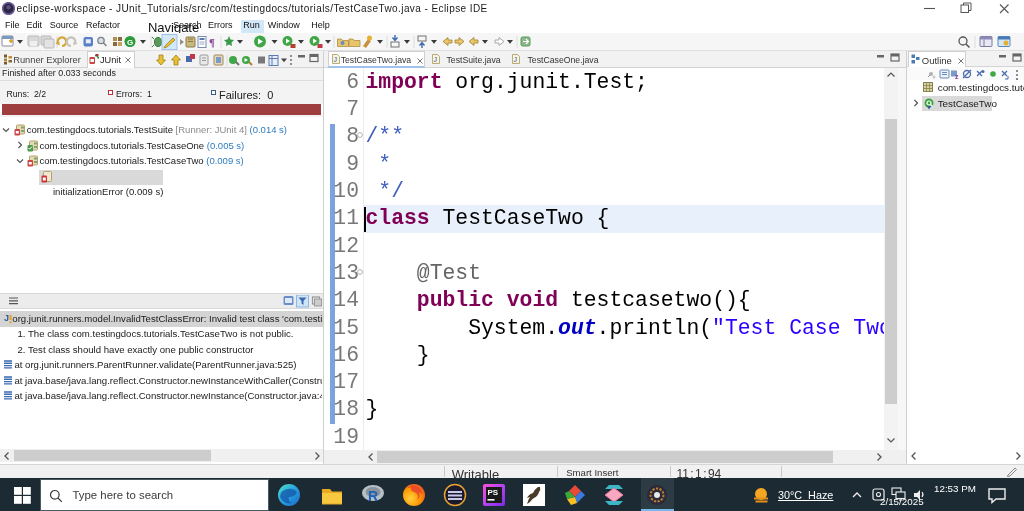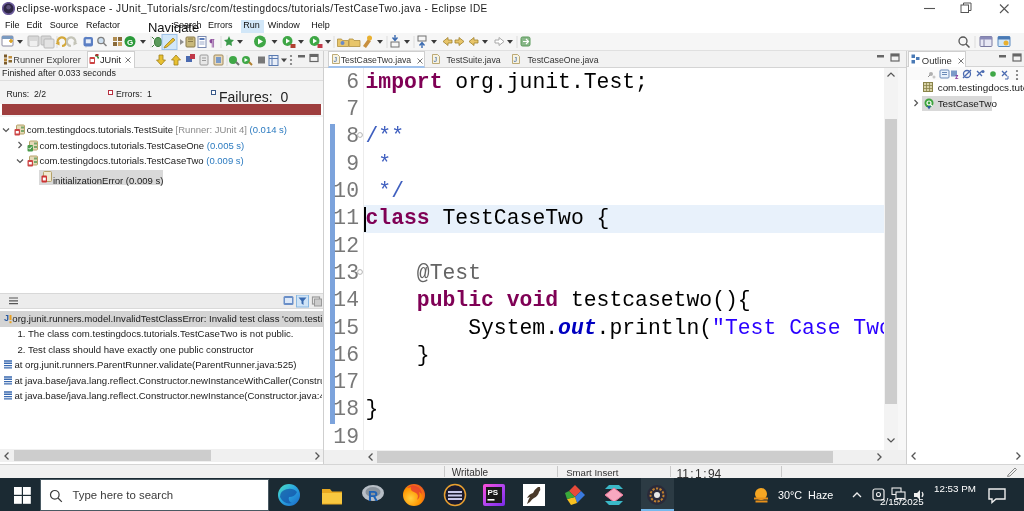--- a/index.html
+++ b/index.html
@@ -176,21 +176,21 @@
 
 <div class="a" style="left:0;top:68px;width:323px;height:12px;background:#f3f3f3;"></div>
 <div class="t" style="left:2px;top:67.5px;font-size:8.9px;color:#222;">Finished after 0.033 seconds</div>
 <div class="a" style="left:0;top:80px;width:323px;height:1px;background:#dedede;"></div>
 
 <div class="a" style="left:0;top:81px;width:323px;height:23px;background:#f3f3f3;"></div>
 <div class="t" style="left:6.5px;top:89px;font-size:8.7px;color:#222;">Runs:&nbsp;&nbsp;2/2</div>
 <div class="a" style="left:108px;top:90px;width:3.4px;height:3.4px;border:1.6px solid #b73040;background:#fff;"></div>
 <div class="t" style="left:116px;top:89px;font-size:8.7px;color:#222;">Errors:&nbsp;&nbsp;1</div>
 <div class="a" style="left:211px;top:90px;width:3.4px;height:3.4px;border:1.6px solid #3a5a8a;background:#fff;"></div>
-<div class="t" style="left:219px;top:89px;font-size:14px;color:#222;">Failures:&nbsp;&nbsp;0</div>
+<div class="t" style="left:219px;top:89px;font-size:11px;color:#222;">Failures:&nbsp;&nbsp;0</div>
 
 <div class="a" style="left:2px;top:104px;width:319px;height:11px;background:#9e3e3e;"></div>
 <div class="a" style="left:0;top:115px;width:323px;height:2px;background:#f3f3f3;"></div>
 
 <div class="a" style="left:0;top:117px;width:323px;height:176px;background:#fff;"></div>
 <svg class="a" style="left:2px;top:127px" width="8" height="6" viewBox="0 0 8 6">
     <path d="M1 1.5 L4 4.5 L7 1.5" stroke="#555" stroke-width="1.2" fill="none"></path>
   </svg>
 <svg class="a" style="left:14px;top:124px" width="11" height="12" viewBox="0 0 11 12">
   <rect x="2.5" y="1" width="8" height="9" rx="1" fill="#e6d9b8" stroke="#b5a269" stroke-width="1"></rect>
@@ -221,21 +221,21 @@
   <rect x="7" y="2.5" width="3" height="2" fill="#7aa86a"></rect>
     <rect x="7" y="6" width="3" height="2" fill="#7aa86a"></rect>
 </svg>
 <div class="t" style="left:39.4px;top:155px;font-size:9.5px;color:#1a1a1a;">com.testingdocs.tutorials.TestCaseTwo <span style="color:#2c7bc0">(0.009 s)</span></div>
 <div class="a" style="left:39.4px;top:169.5px;width:124px;height:15.5px;background:#d9d9d9;"></div>
 <svg class="a" style="left:40.6px;top:171px" width="11" height="12" viewBox="0 0 11 12">
   <rect x="2.5" y="0.5" width="8" height="10" rx="1" fill="#efe9d2" stroke="#b5a269" stroke-width="1"></rect>
   <rect x="0.5" y="4.5" width="5.5" height="7" rx="1" fill="#cc3333"></rect>
     <rect x="1.8" y="6.5" width="3" height="3" fill="#fff"></rect>
 </svg>
-<div class="t" style="left:53px;top:175px;font-size:9.5px;color:#1a1a1a;">initializationError (0.009 s)</div>
+<div class="t" style="left:53px;top:186px;font-size:9.5px;color:#1a1a1a;">initializationError (0.009 s)</div>
 
 <div class="a" style="left:0;top:293px;width:323px;height:16px;background:#ececec;border-top:1px solid #d8d8d8;border-bottom:1px solid #dadada;box-sizing:border-box;"></div>
 <svg class="a" style="left:9px;top:297px" width="9" height="8" viewBox="0 0 9 8">
     <path d="M0 1 h9 M0 3.8 h9 M0 6.6 h9" stroke="#555" stroke-width="1.2"></path>
   </svg>
 <div class="t" style="left:20px;top:313px;font-size:9.4px;color:#333;margin-left:34px;">Failure Trace</div>
 <svg class="a" style="left:283px;top:295px" width="40" height="13" viewBox="0 0 40 13">
   <rect x="0.5" y="1" width="10" height="9" rx="1.5" fill="#6a8fc8"></rect>
     <rect x="2" y="3" width="7" height="5" fill="#dce8f8"></rect>
   <rect x="13.5" y="0" width="12" height="12" fill="#cfe4f7" stroke="#89b8e2" stroke-width="1"></rect>
@@ -423,21 +423,21 @@
 </svg>
 <div class="t" style="left:937.7px;top:97.5px;font-size:9.9px;color:#1a1a1a;">TestCaseTwo</div>
 <svg class="a" style="left:910px;top:452px" width="8" height="8" viewBox="0 0 8 8">
     <path d="M5.5 0.5 L2 4 L5.5 7.5" stroke="#555" stroke-width="1.3" fill="none"></path>
   </svg>
 <svg class="a" style="left:1014px;top:452px" width="8" height="8" viewBox="0 0 8 8">
     <path d="M2.5 0.5 L6 4 L2.5 7.5" stroke="#555" stroke-width="1.3" fill="none"></path>
   </svg>
 
 <div class="a" style="left:0;top:464px;width:1024px;height:15px;background:#f1f1f1;border-top:1px solid #d5d5d5;box-sizing:border-box;"></div>
-<div class="t" style="left:451.7px;top:466.5px;font-size:10px;color:#333;">Writable</div>
+<div class="t" style="left:451.7px;top:466.5px;font-size:13px;color:#333;">Writable</div>
 <div class="t" style="left:566.2px;top:466.5px;font-size:9.6px;color:#333;">Smart Insert</div>
 <div class="t" style="left:676.6px;top:466.5px;font-size:12px;color:#333;word-spacing:-1.6px;letter-spacing:-0.15px;">11 : 1 : 94</div>
 <div class="a" style="left:444px;top:466px;width:1px;height:11px;background:#c9c9c9;"></div>
 <div class="a" style="left:557px;top:466px;width:1px;height:11px;background:#c9c9c9;"></div>
 <div class="a" style="left:670px;top:466px;width:1px;height:11px;background:#c9c9c9;"></div>
 <div class="a" style="left:781px;top:466px;width:1px;height:11px;background:#c9c9c9;"></div>
 <svg class="a" style="left:1006px;top:466px" width="12" height="11" viewBox="0 0 12 11">
     <path d="M2 9 L9 2 l1.5 1.5 L4 10 l-2.5 0.5 z" fill="none" stroke="#888" stroke-width="1"></path>
   </svg>
 
@@ -514,21 +514,21 @@
 <svg class="a" style="left:646px;top:484px" width="22" height="22" viewBox="0 0 22 22">
   <circle cx="11" cy="11" r="10" fill="#2a2a3a"></circle>
   <circle cx="11" cy="11" r="6.5" fill="none" stroke="#c08030" stroke-width="2" stroke-dasharray="2.2 1.4"></circle>
   <circle cx="11" cy="11" r="3" fill="#e8e8e8"></circle>
 </svg>
 
 <svg class="a" style="left:752px;top:486px" width="19" height="19" viewBox="0 0 19 19">
   <circle cx="9" cy="8" r="6" fill="#f5a623"></circle>
   <path d="M2 12.5 h14 M3.5 15.5 h12" stroke="#e8901a" stroke-width="1.8"></path>
 </svg>
-<div class="t" style="left:778px;top:489px;font-size:10.8px;color:#fff;">30°C&nbsp; Haze</div>
+<div class="t" style="left:778px;top:489px;font-size:10.8px;color:#fff;text-decoration:underline;">30°C&nbsp; Haze</div>
 
 <svg class="a" style="left:851px;top:489px" width="12" height="12" viewBox="0 0 12 12">
     <path d="M2 8 L6 4 L10 8" stroke="#eee" stroke-width="1.3" fill="none"></path>
   </svg>
 <svg class="a" style="left:872px;top:488px" width="13" height="13" viewBox="0 0 13 13">
     <rect x="1" y="1" width="11" height="11" rx="2" fill="none" stroke="#eee" stroke-width="1.2"></rect>
     <circle cx="6.5" cy="6.5" r="2" fill="none" stroke="#eee" stroke-width="1.1"></circle>
   </svg>
 <svg class="a" style="left:891px;top:487px" width="15" height="14" viewBox="0 0 15 14">
     <rect x="1" y="1" width="9" height="6.5" fill="none" stroke="#eee" stroke-width="1.1"></rect>

